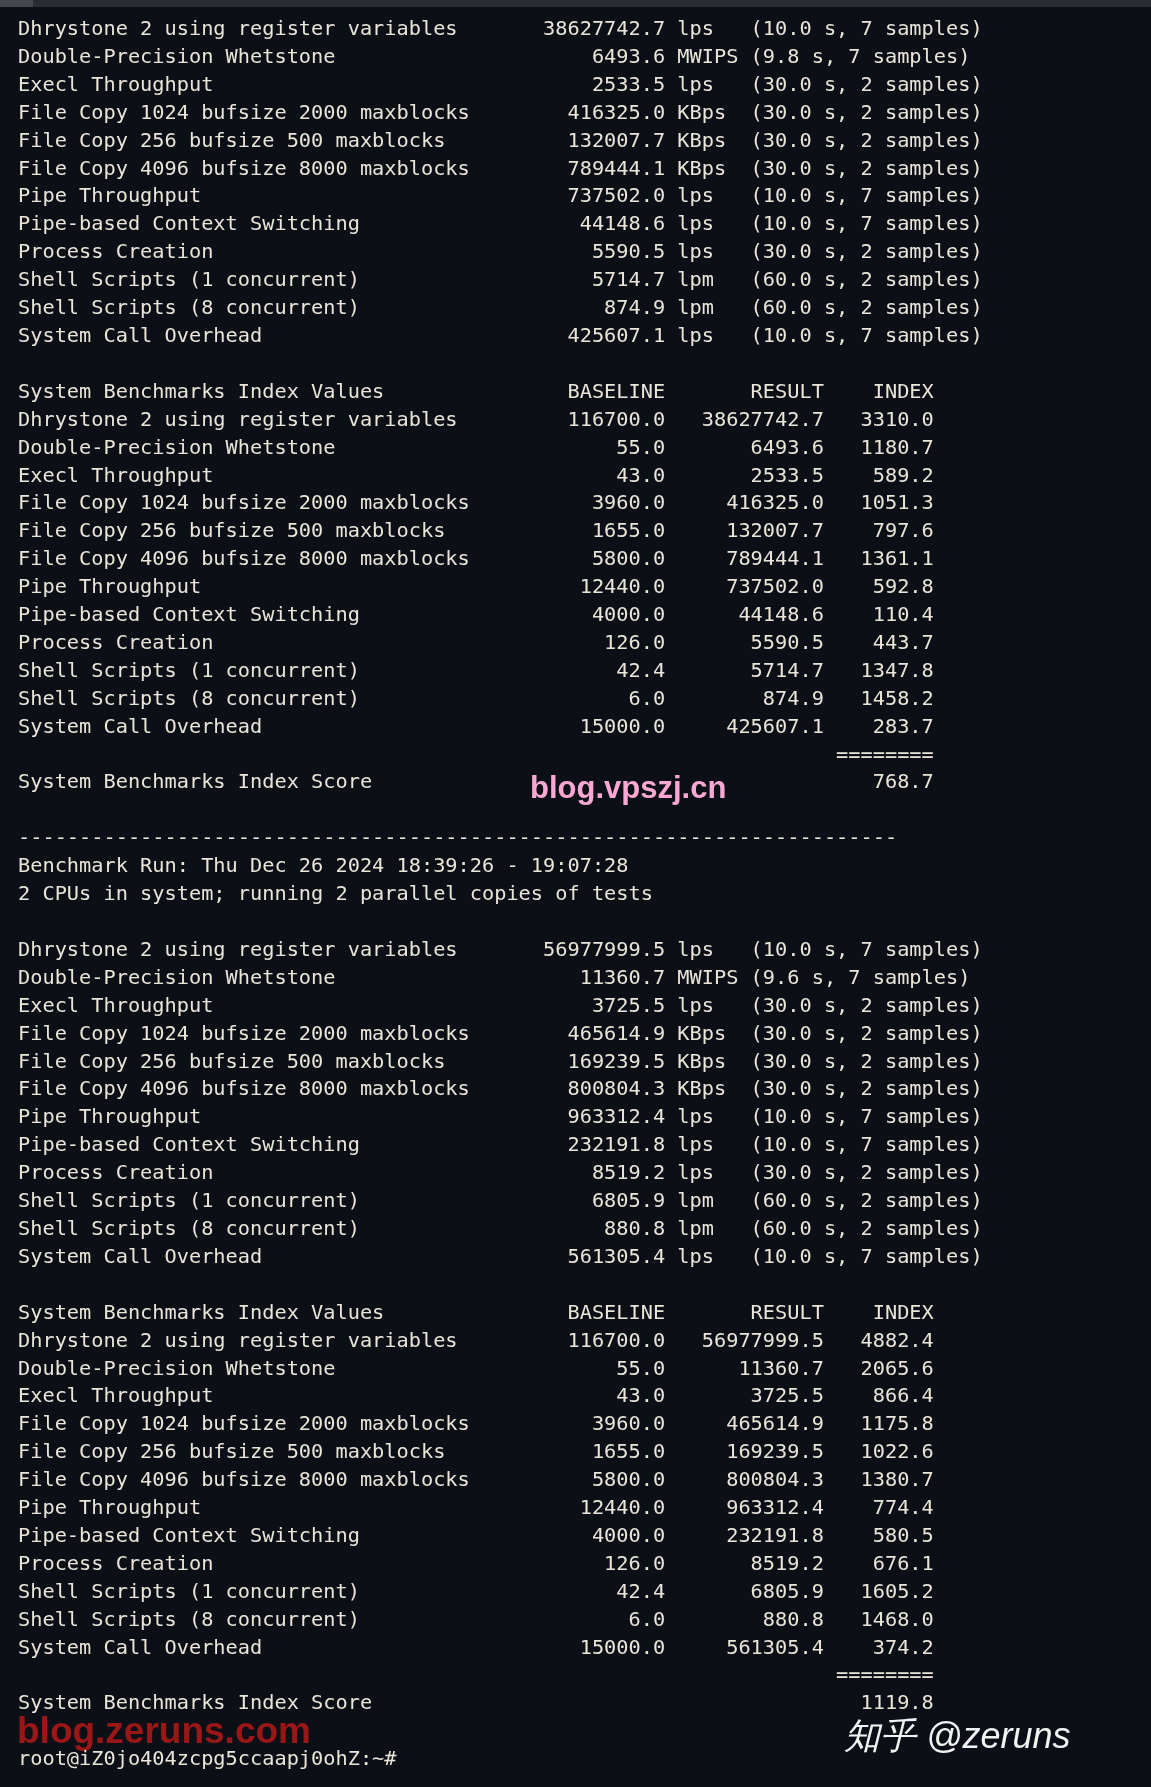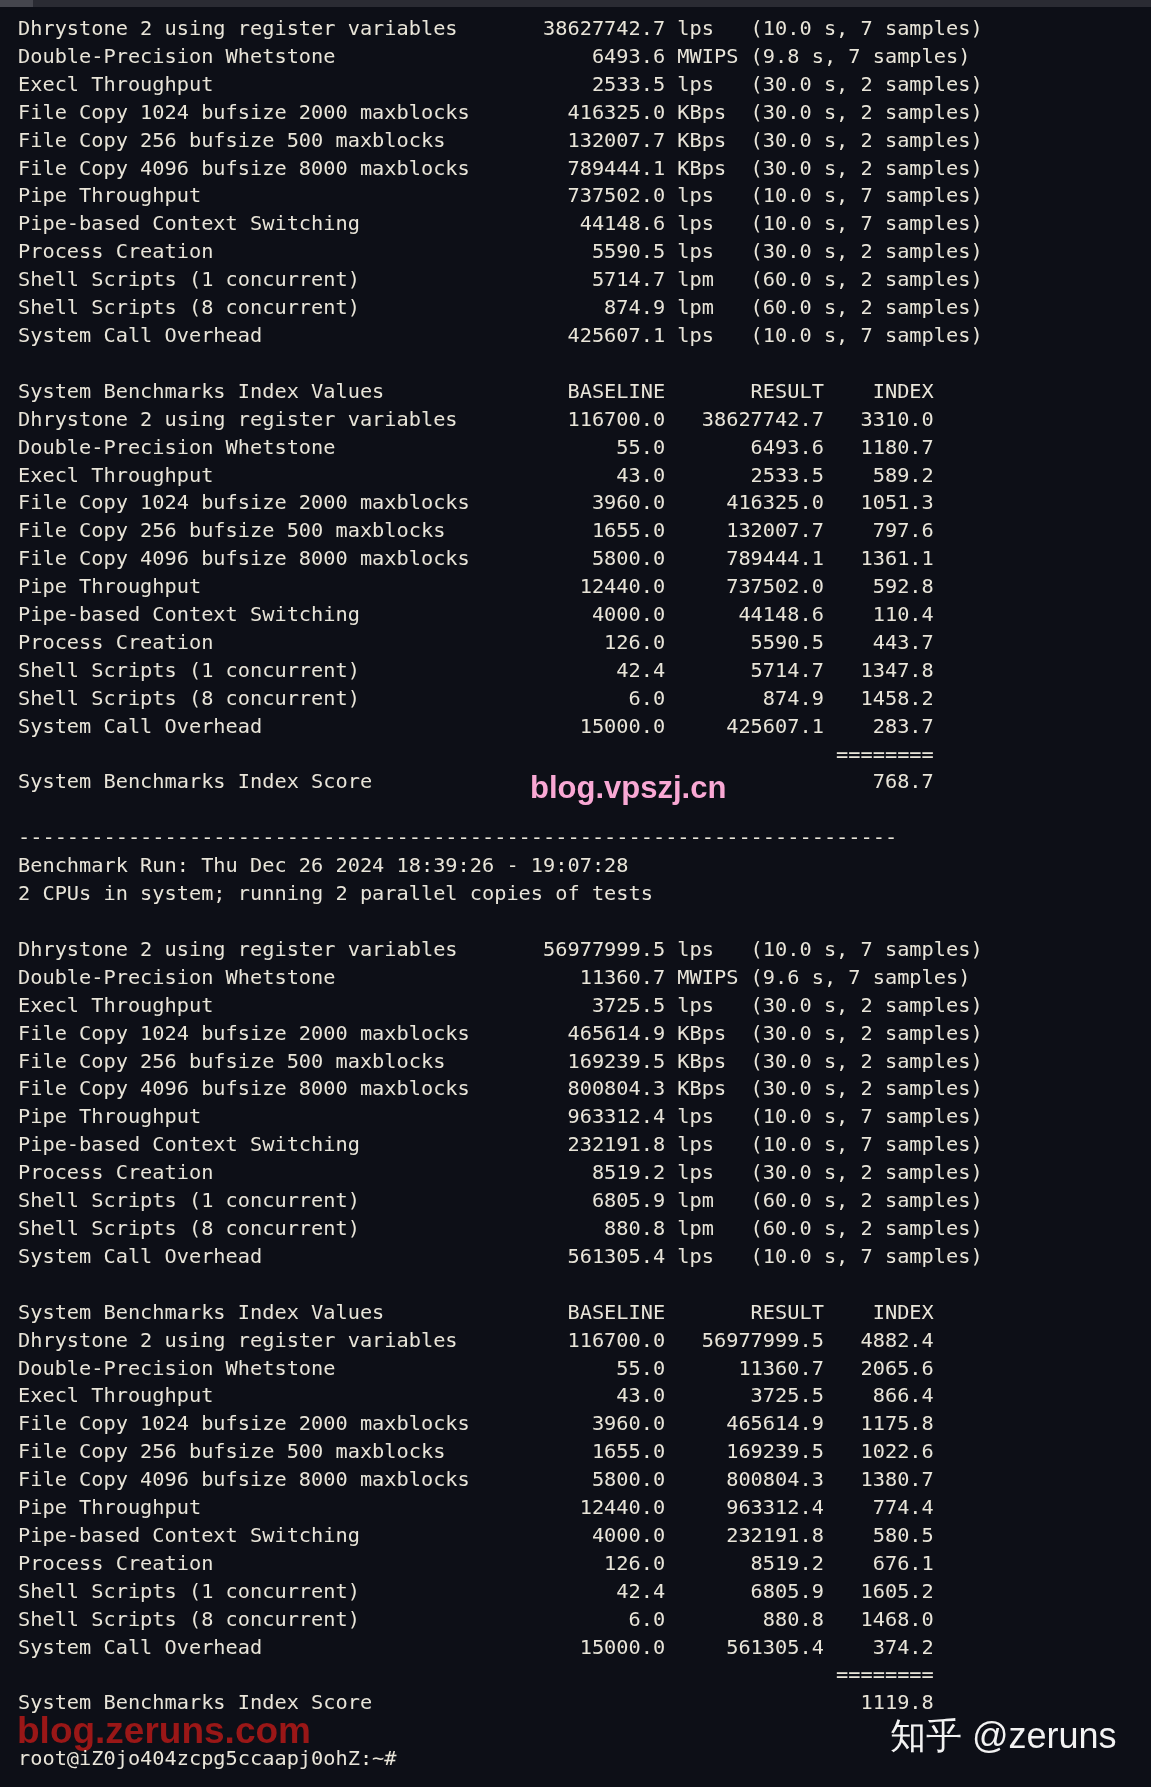--- a/index.html
+++ b/index.html
@@ -58,26 +58,27 @@
     color: #9a1717;
   }
   .wm-zeruns-url {
     left: 17px; top: 1710px;
     font-size: 37px;
     color: #9a1717;
     text-align: center;
   }
   .zhihu {
     position: absolute;
-    left: 890px; top: 1712px;
+    left: 844px; top: 1712px;
     font-family: "Liberation Sans", sans-serif;
     font-size: 36px;
     color: #f2f2f2;
     z-index: 2;
     white-space: nowrap;
+    font-style: italic;
   }
 </style>
 </head>
 <body>
 
 <div class="screen">
   <div class="topbar">
     <div class="topbar-left"></div>
   </div>
 

